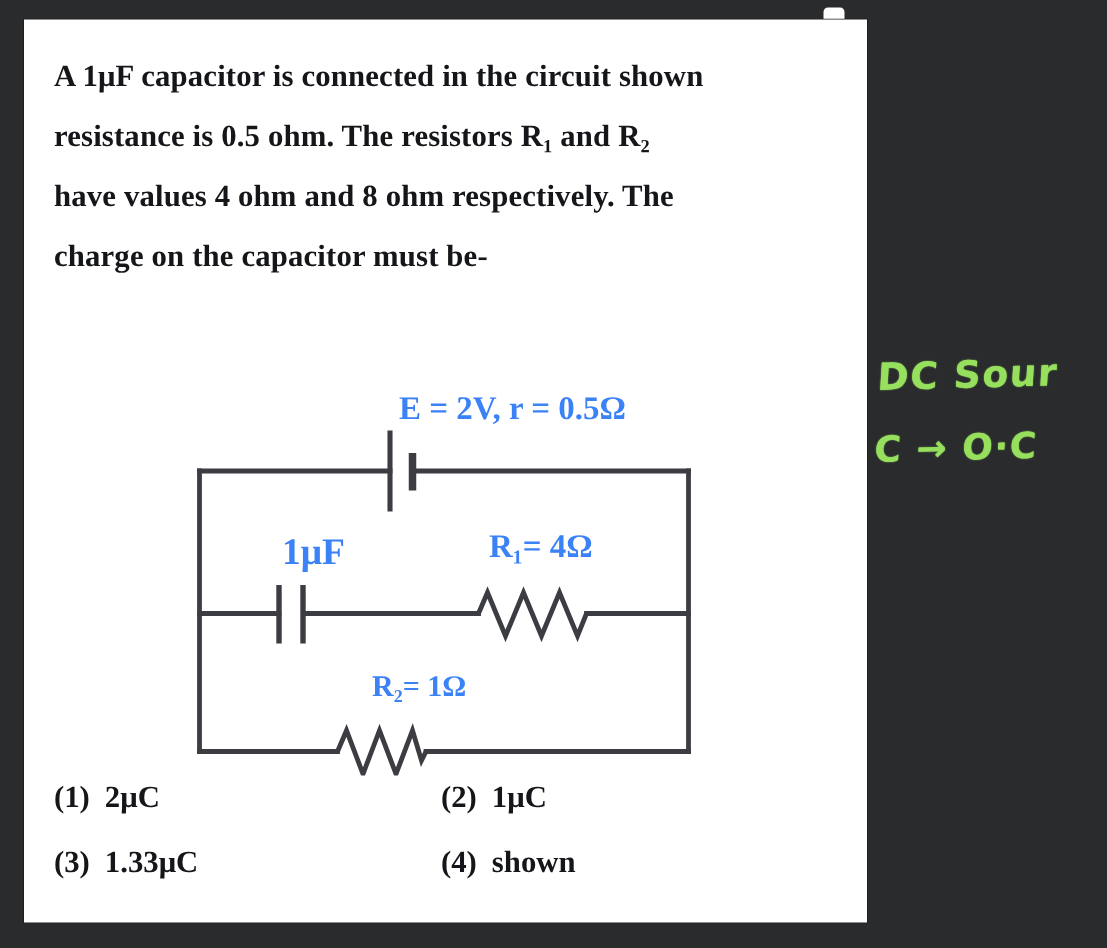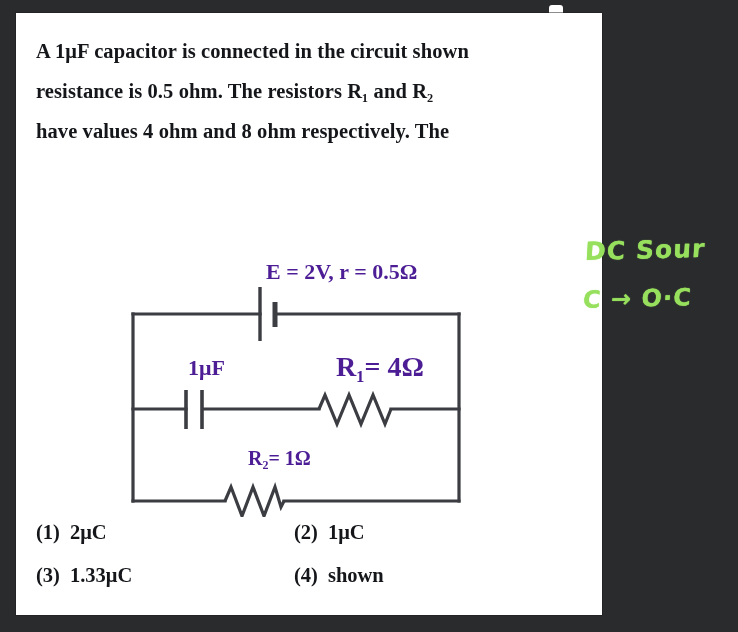--- a/index.html
+++ b/index.html
@@ -23,21 +23,20 @@
 
   
   #question-card {
     position: absolute;
     left: 16px;
     top: 13px;
     width: 562px;
     height: 602px;
     background: #ffffff;
     box-shadow: 0 0 0 0.5px #1c1d1f;
-    padding-left: 24px;
   }
   
   #card-notch {
     position: absolute;
     left: 549px;
     top: 5px;
     width: 14px;
     height: 10px;
     background: #ffffff;
     border-radius: 3px 3px 0 0;
@@ -67,26 +66,26 @@
     top: 232px;
     width: 380px;
     height: 272px;
   }
   #circuit svg { display: block; }
 
   .cir-label {
     position: absolute;
     font-family: "Liberation Serif", serif;
     font-weight: bold;
-    color: #4c1d95;
+    color: #3b82f6;
     white-space: nowrap;
   }
   #lbl-emf   { left: 154px; top: 14px;  font-size: 22px; }
-  #lbl-cap   { left: 76px;  top: 110px; font-size: 22px; }
-  #lbl-r1    { left: 224px; top: 106px; font-size: 28px; }
+  #lbl-cap   { left: 76px;  top: 110px; font-size: 25px; }
+  #lbl-r1    { left: 214px; top: 106px; font-size: 22px; }
   #lbl-r2    { left: 136px; top: 202px; font-size: 20px; }
 
   
   #options {
     position: absolute;
     left: 20px;
     top: 508px;
     width: 420px;
     font-family: "Liberation Serif", serif;
     font-size: 20.5px;
@@ -134,20 +133,21 @@
 <div id="stage">
 
   <div id="card-notch"></div>
 
   <div id="question-card">
 
     <div id="question-text">
       <span class="ln">A 1μF capacitor is connected in the circuit shown</span>
       <span class="ln">resistance is 0.5 ohm. The resistors R₁ and R₂</span>
       <span class="ln">have values 4 ohm and 8 ohm respectively. The</span>
+      <span class="ln">charge on the capacitor must be-</span>
     </div>
 
     <div id="circuit">
 
       <svg width="380" height="272" viewBox="0 0 380 272">
         <g stroke="#3b3d42" stroke-width="3.2" fill="none" stroke-linecap="square">
 
           <path d="M 21,69 L 148,69"></path>
 
           <path d="M 163,69 L 347,69"></path>

